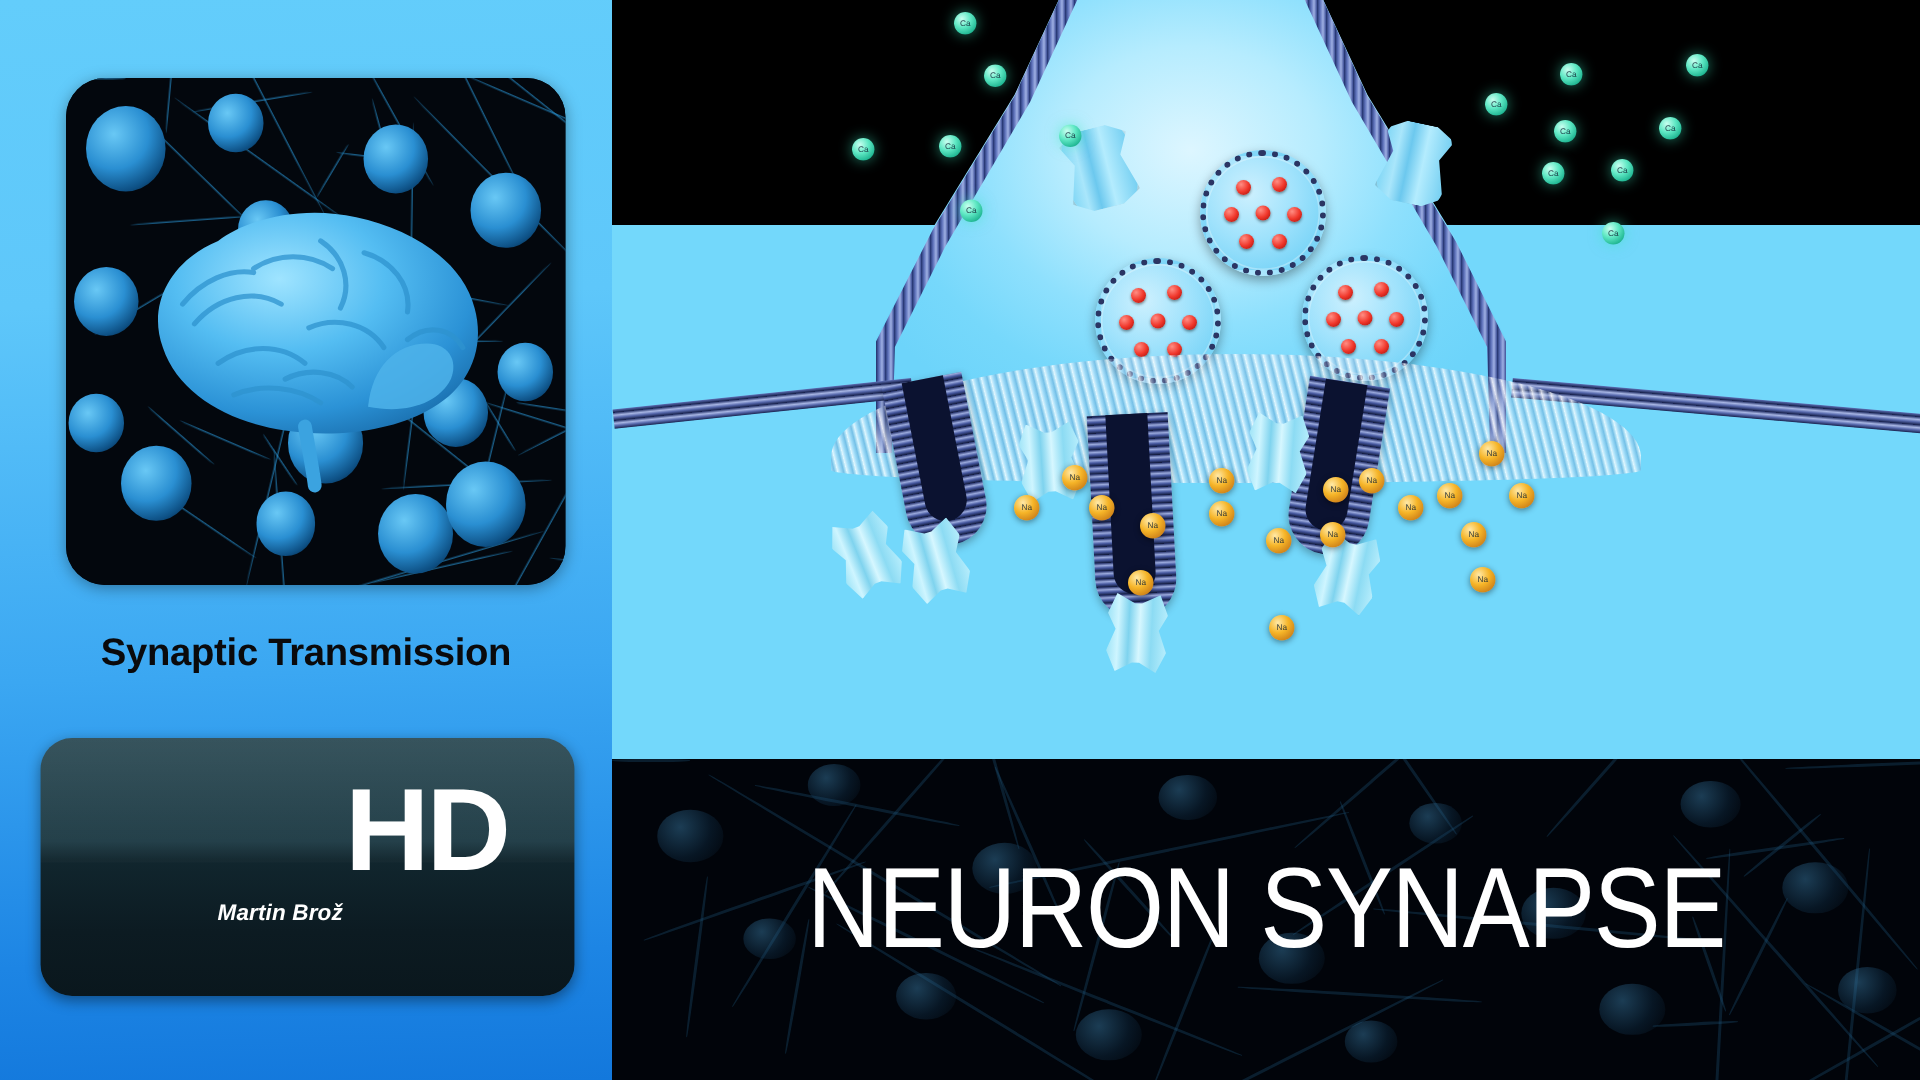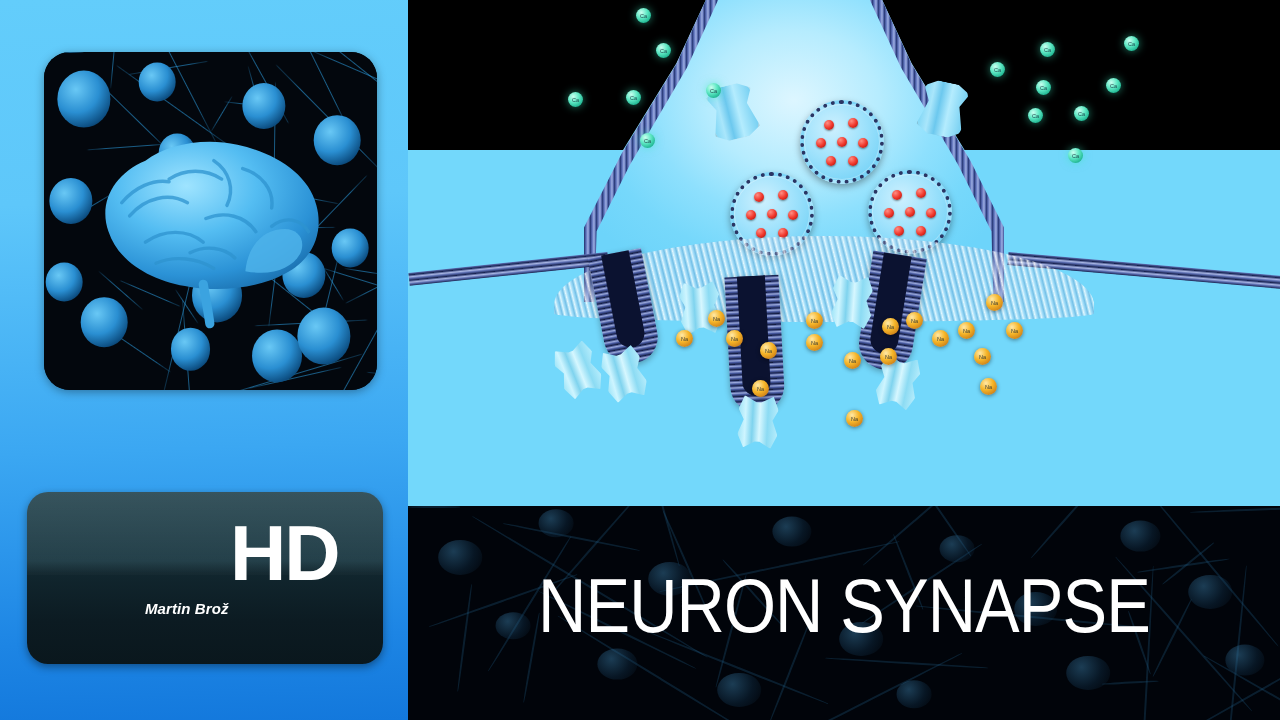--- a/index.html
+++ b/index.html
@@ -204,20 +204,21 @@
           <path d="M126 40 C140 44 150 56 148 70"></path>
           <path d="M98 78 C112 72 128 76 136 88"></path>
           <path d="M60 112 C74 106 92 108 104 116"></path>
           <path d="M148 84 C158 76 170 78 176 88"></path>
           <path d="M34 66 C44 54 58 48 70 50"></path>
           <path d="M86 104 C98 98 112 100 120 108"></path>
         </g>
       </svg>
     </div>
 
+    <div id="side-title">Synaptic Transmission</div>
 
     <div id="hd-card">
       <div id="hd-gloss"></div>
 
 
       <div id="ff-author">Martin Brož</div>
       <div id="hd-text">HD</div>
     </div>
   </div>
 

